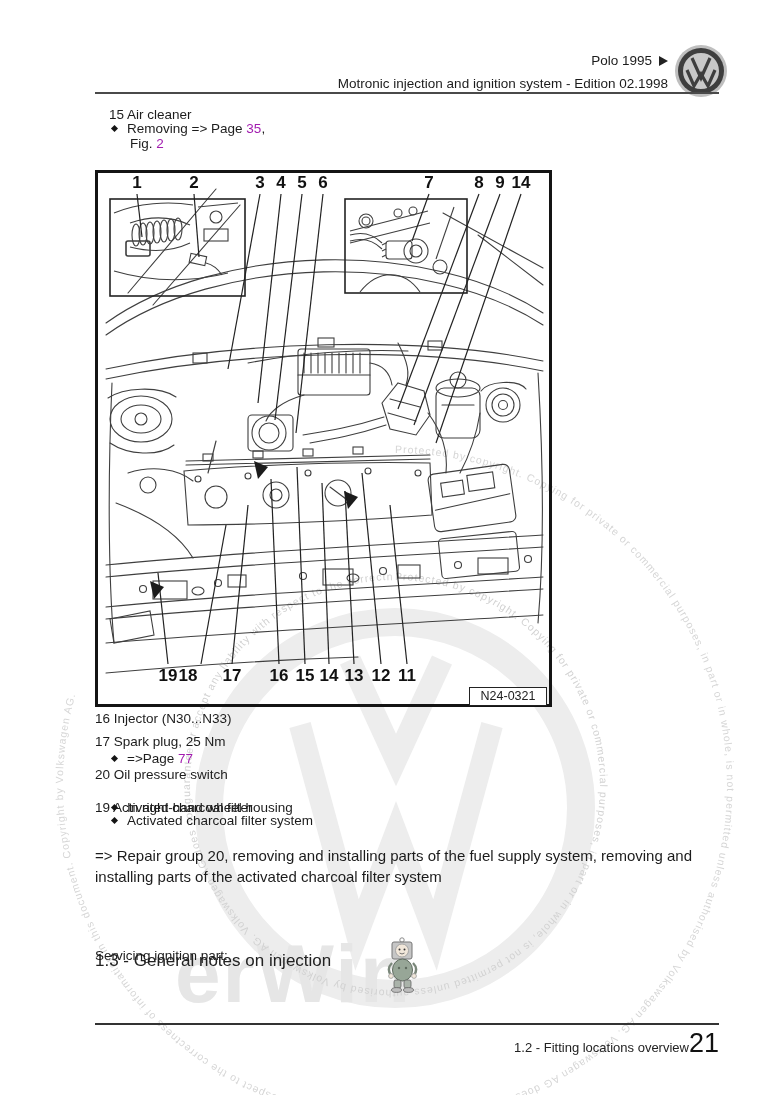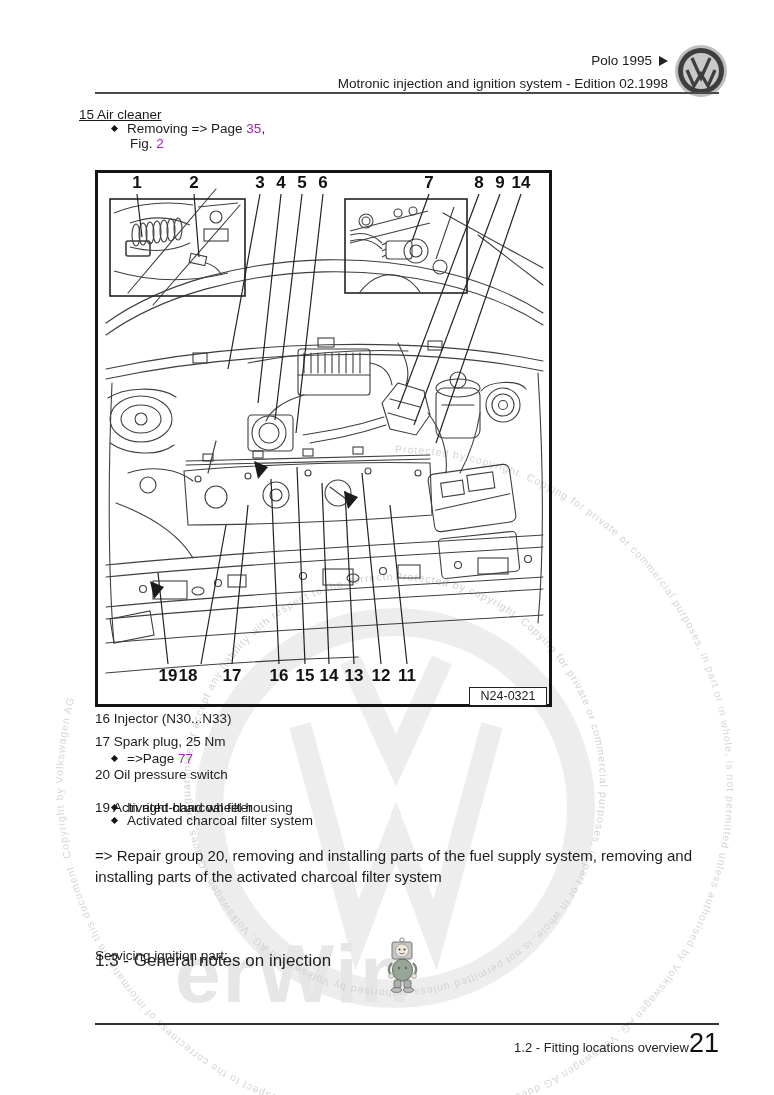--- a/index.html
+++ b/index.html
@@ -62,21 +62,21 @@
   <circle cx="27" cy="27" r="19" fill="#c8c8c8"></circle>
   <circle cx="27" cy="27" r="19" fill="none" stroke="#3e3e3e" stroke-width="2"></circle>
   <g stroke="#3e3e3e" stroke-width="3.2" fill="none" stroke-linejoin="miter">
     <path d="M 18,14 L 27,34 L 36,14"></path>
     <path d="M 13,26 L 20,42 L 27,30 L 34,42 L 41,26"></path>
   </g>
 </svg>
 
 <div class="abs content rule" style="left:95px;top:92px;width:624px;height:2px;"></div>
 
-<div class="abs content t" style="left:79px;top:107px;text-decoration:underline;">15 Air cleaner</div>
+<div class="abs content t" style="left:109px;top:107px;">15 Air cleaner</div>
 <div class="abs content t" style="left:112px;top:121px;">
   <span class="diamond"></span><span>Removing =&gt; Page</span>
   <span class="red">35</span><span>,</span>
 </div>
 <div class="abs content t" style="left:130px;top:136px;">
   <span>Fig.</span>
   <span class="red">2</span>
 </div>
 
 <div class="abs content figure" style="position:absolute;">

